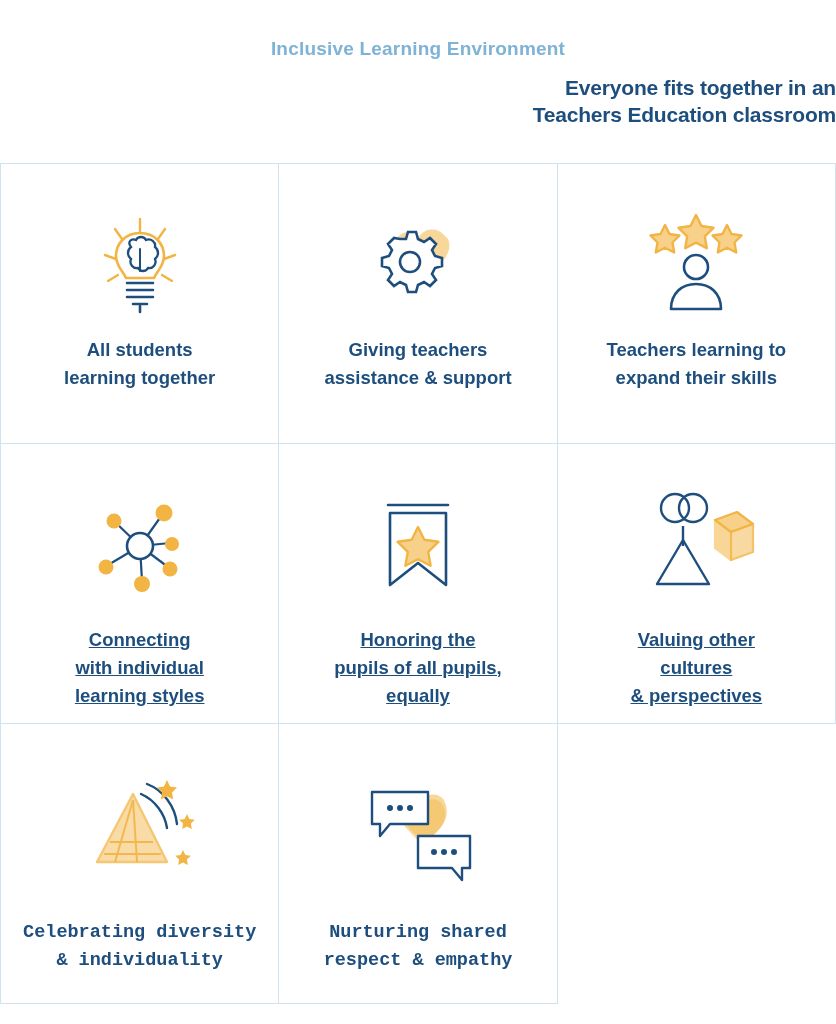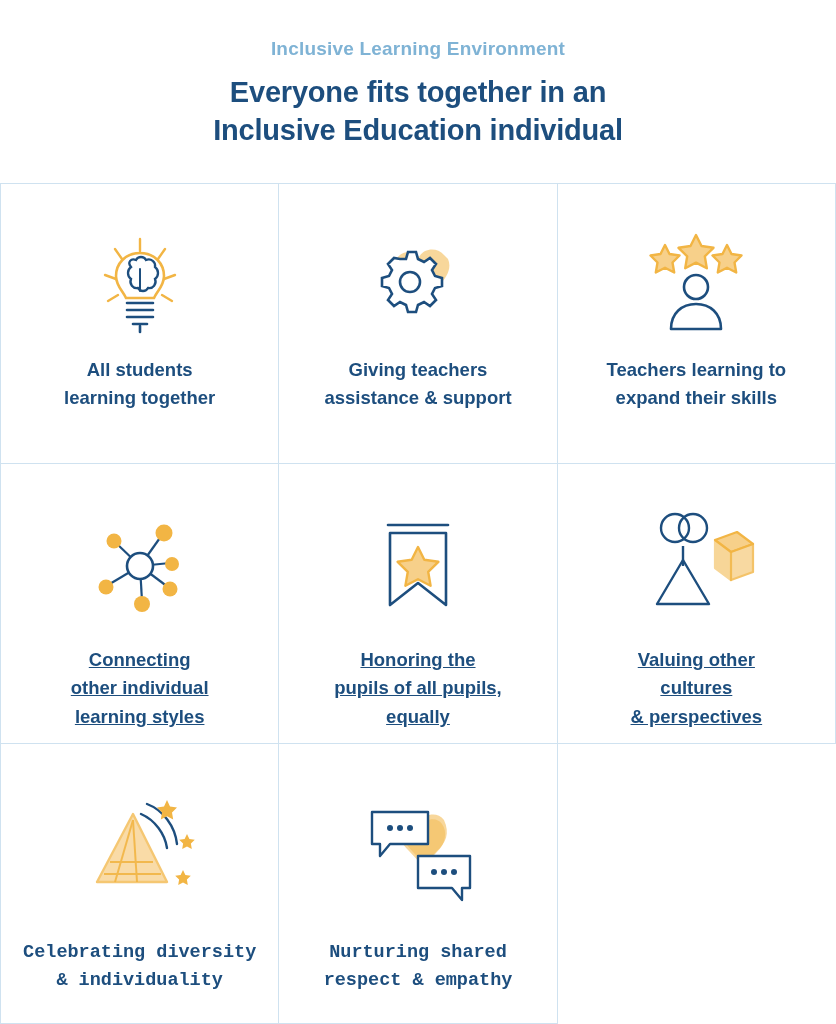--- a/index.html
+++ b/index.html
@@ -25,25 +25,26 @@
     text-align: center;
   }
   .eyebrow {
     font-size: 19px;
     font-weight: bold;
     color: #7fb3d5;
     letter-spacing: 0.2px;
   }
   .title {
     margin-top: 14px;
-    font-size: 29px;
+    font-size: 21px;
     font-weight: bold;
     line-height: 1.3;
     color: #1d4e7e;
     letter-spacing: -0.2px;
+    text-align: right;
   }
   .title .line {
     display: block;
   }
   .grid {
     margin-top: 34px;
     display: grid;
     grid-template-columns: repeat(3, 1fr);
     grid-template-rows: repeat(3, 280px);
     border-top: 1px solid #cfe2f0;
@@ -89,21 +90,21 @@
 </style>
 </head>
 <body>
 
 <div class="page">
 
   <div class="header">
     <div class="eyebrow">Inclusive Learning Environment</div>
     <div class="title">
       <span class="line">Everyone fits together in an</span>
-      <span class="line">Inclusive Education individual</span>
+      <span class="line">Teachers Education classroom</span>
     </div>
   </div>
 
   <div class="grid">
 
     <div class="cell">
       <div class="icon-wrap">
         <svg width="110" height="110" viewBox="0 0 110 110" fill="none">
           <g stroke="#f2b544" stroke-width="2.4" stroke-linecap="round">
             <line x1="55" y1="8" x2="55" y2="20"></line>
@@ -173,21 +174,21 @@
             <circle cx="34" cy="30" r="7.5"></circle>
             <circle cx="84" cy="22" r="8.5"></circle>
             <circle cx="92" cy="53" r="7"></circle>
             <circle cx="90" cy="78" r="7.5"></circle>
             <circle cx="62" cy="93" r="8"></circle>
             <circle cx="26" cy="76" r="7.5"></circle>
           </g>
         </svg>
       </div>
       <div class="cell-label">Connecting
-other individual
+with individual
 learning styles</div>
     </div>
 
     <div class="cell">
       <div class="icon-wrap">
         <svg width="120" height="110" viewBox="0 0 120 110" fill="none">
           <line x1="30" y1="14" x2="90" y2="14" stroke="#1d4e7e" stroke-width="2.6" stroke-linecap="round"></line>
           <path d="M32 22 L88 22 L88 94 L60 72 L32 94 Z" stroke="#1d4e7e" stroke-width="2.6" fill="none" stroke-linejoin="round"></path>
           <path d="M60 36 l6.3 12.8 l14.1 2 l-10.2 10 l2.4 14 l-12.6 -6.6 l-12.6 6.6 l2.4 -14 l-10.2 -10 l14.1 -2 Z" fill="#f7d08a" stroke="#f2b544" stroke-width="2.4" stroke-linejoin="round"></path>
         </svg>

